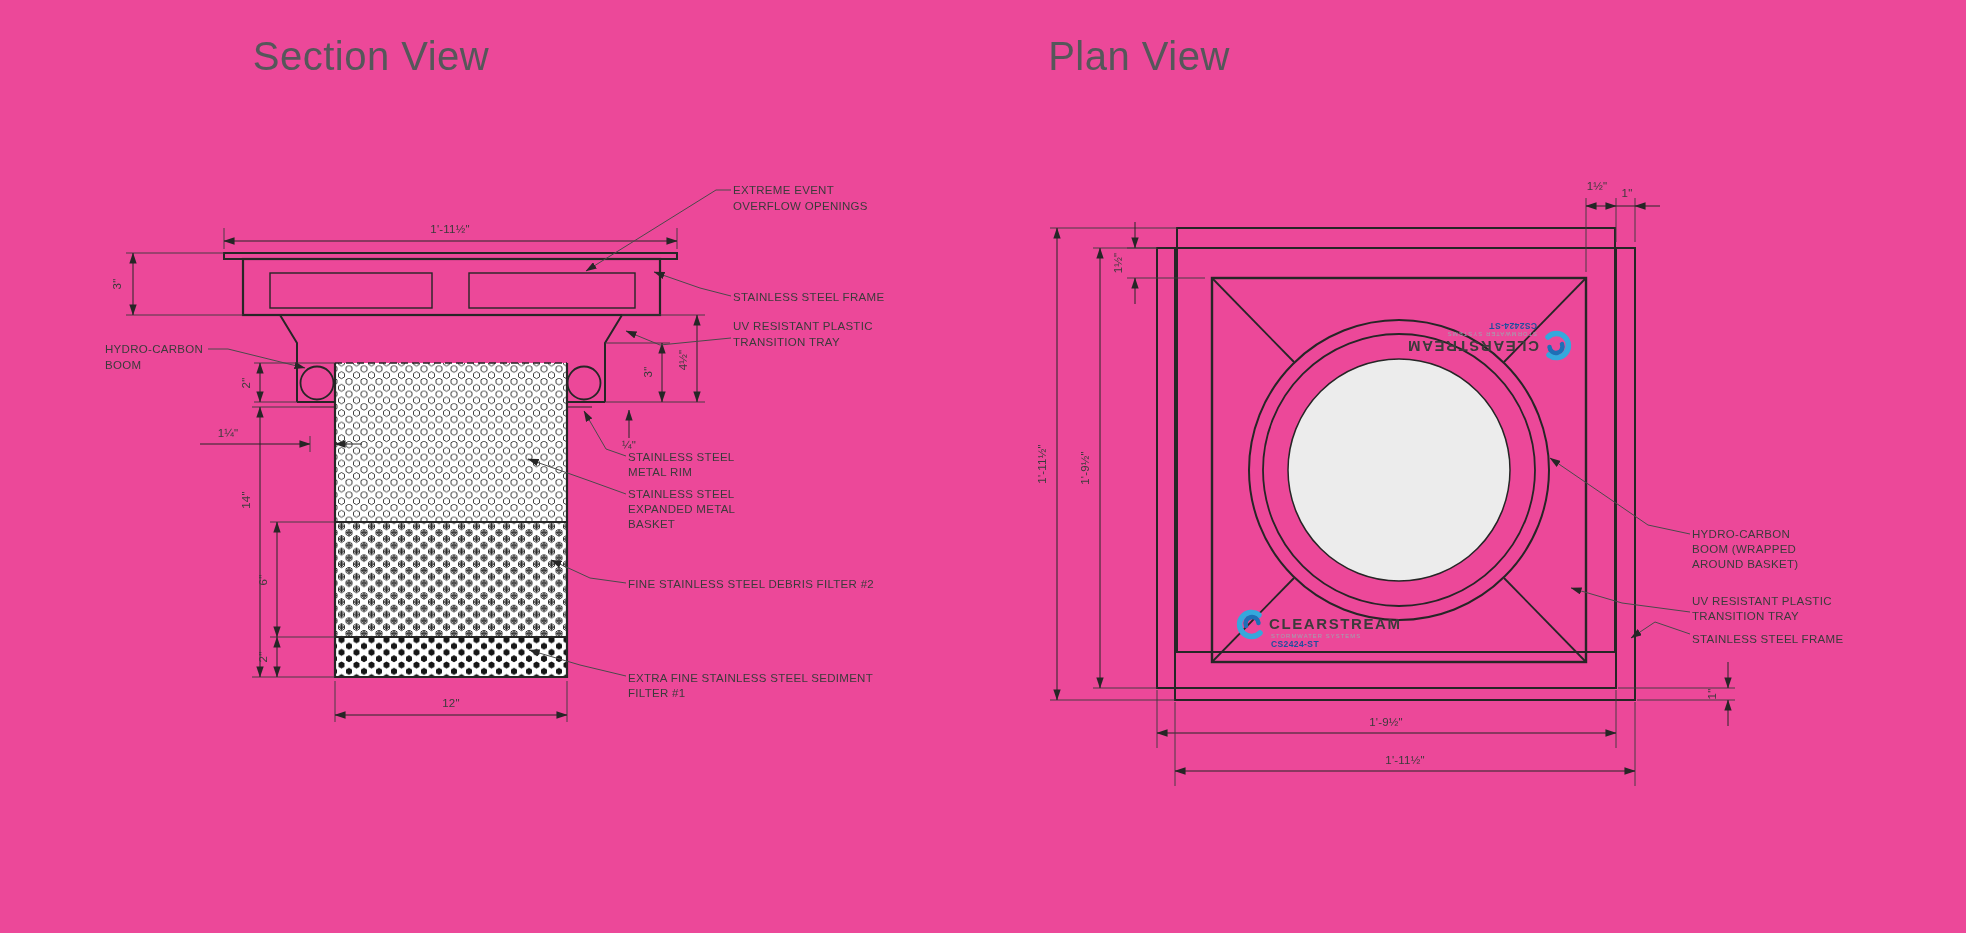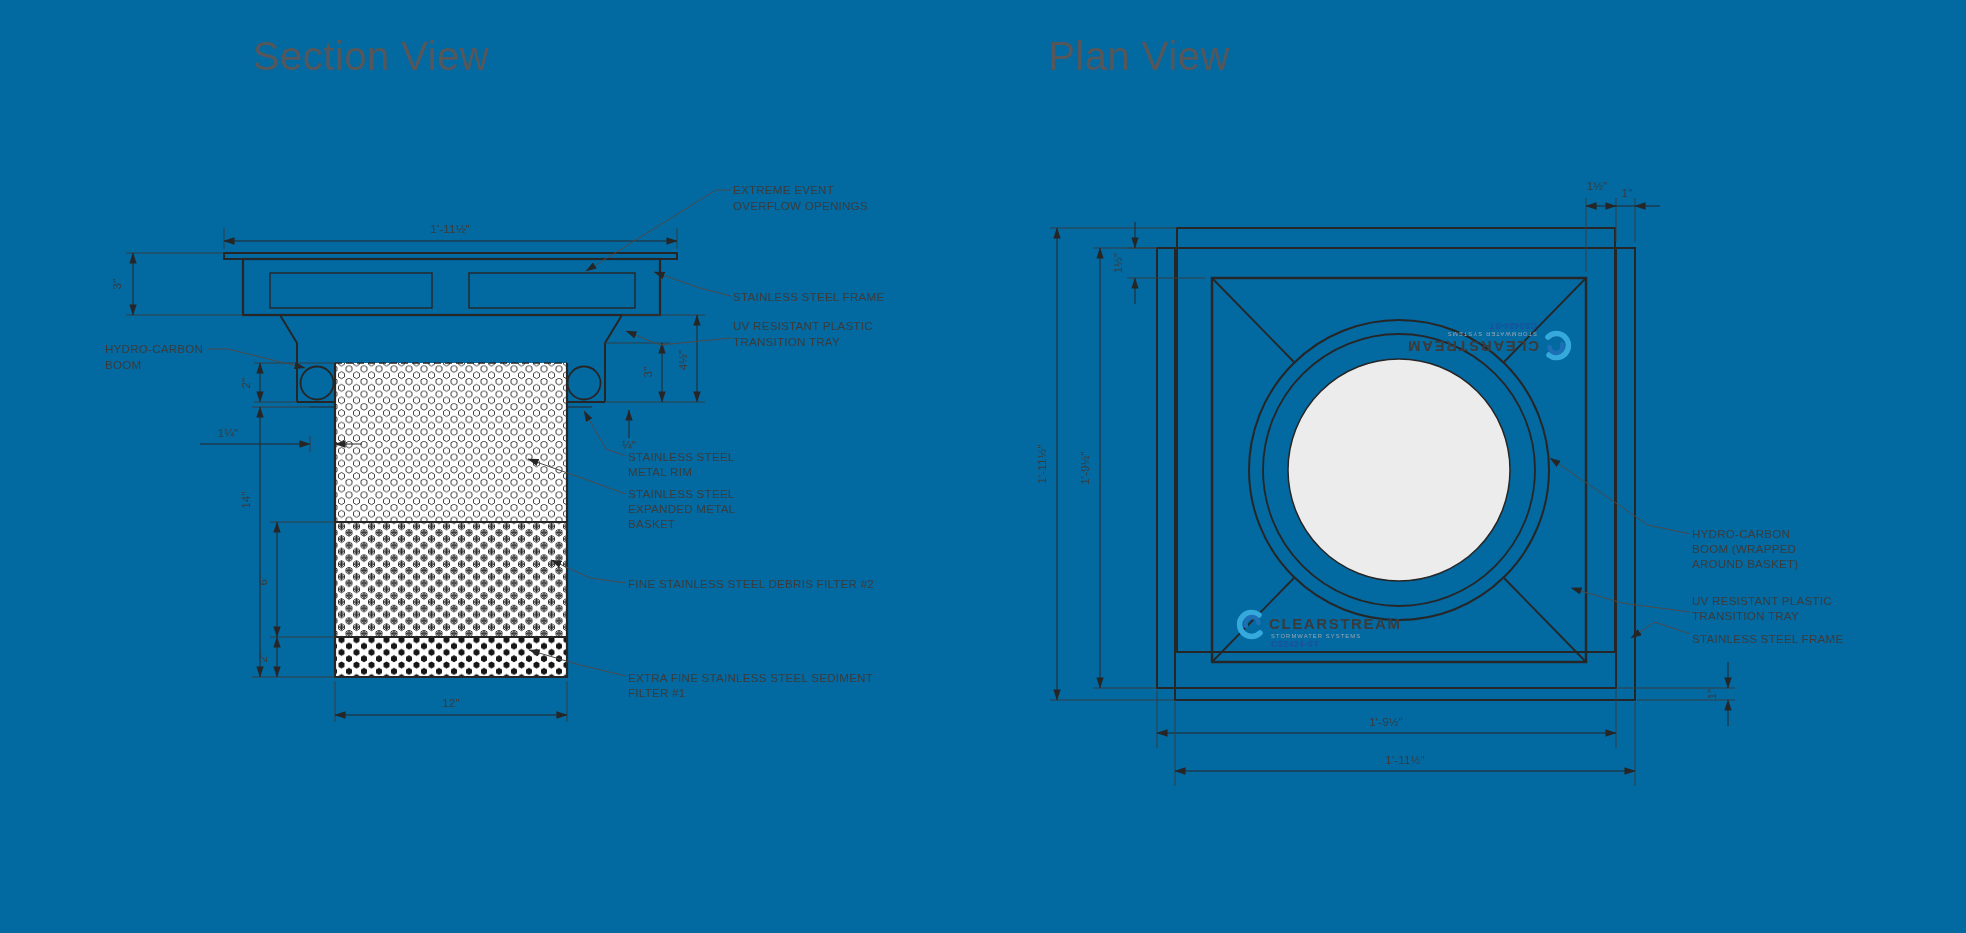--- a/index.html
+++ b/index.html
@@ -1,16 +1,16 @@
 <!DOCTYPE html>
 <html><head>
 <meta charset="utf-8">
 <style>
   html,body{margin:0;padding:0;background:#ffffff;}
-  .canvas{position:relative;width:1966px;height:933px;background:#0369a1;overflow:hidden;
+  .canvas{position:relative;width:1966px;height:933px;background:#ec4899;overflow:hidden;
           font-family:"Liberation Sans", sans-serif;}
   svg{position:absolute;left:0;top:0;}
   .ln{stroke:#262626;fill:none;}
   .sw1{stroke-width:1;}
   .sw14{stroke-width:1.4;}
   .sw2{stroke-width:2;}
   .sw22{stroke-width:2.2;}
   .ext{stroke:#3a3a3a;stroke-width:0.9;fill:none;}
   .dim{stroke:#262626;stroke-width:1;fill:none;}
   .leader{stroke:#4a4a4a;stroke-width:1;fill:none;}

